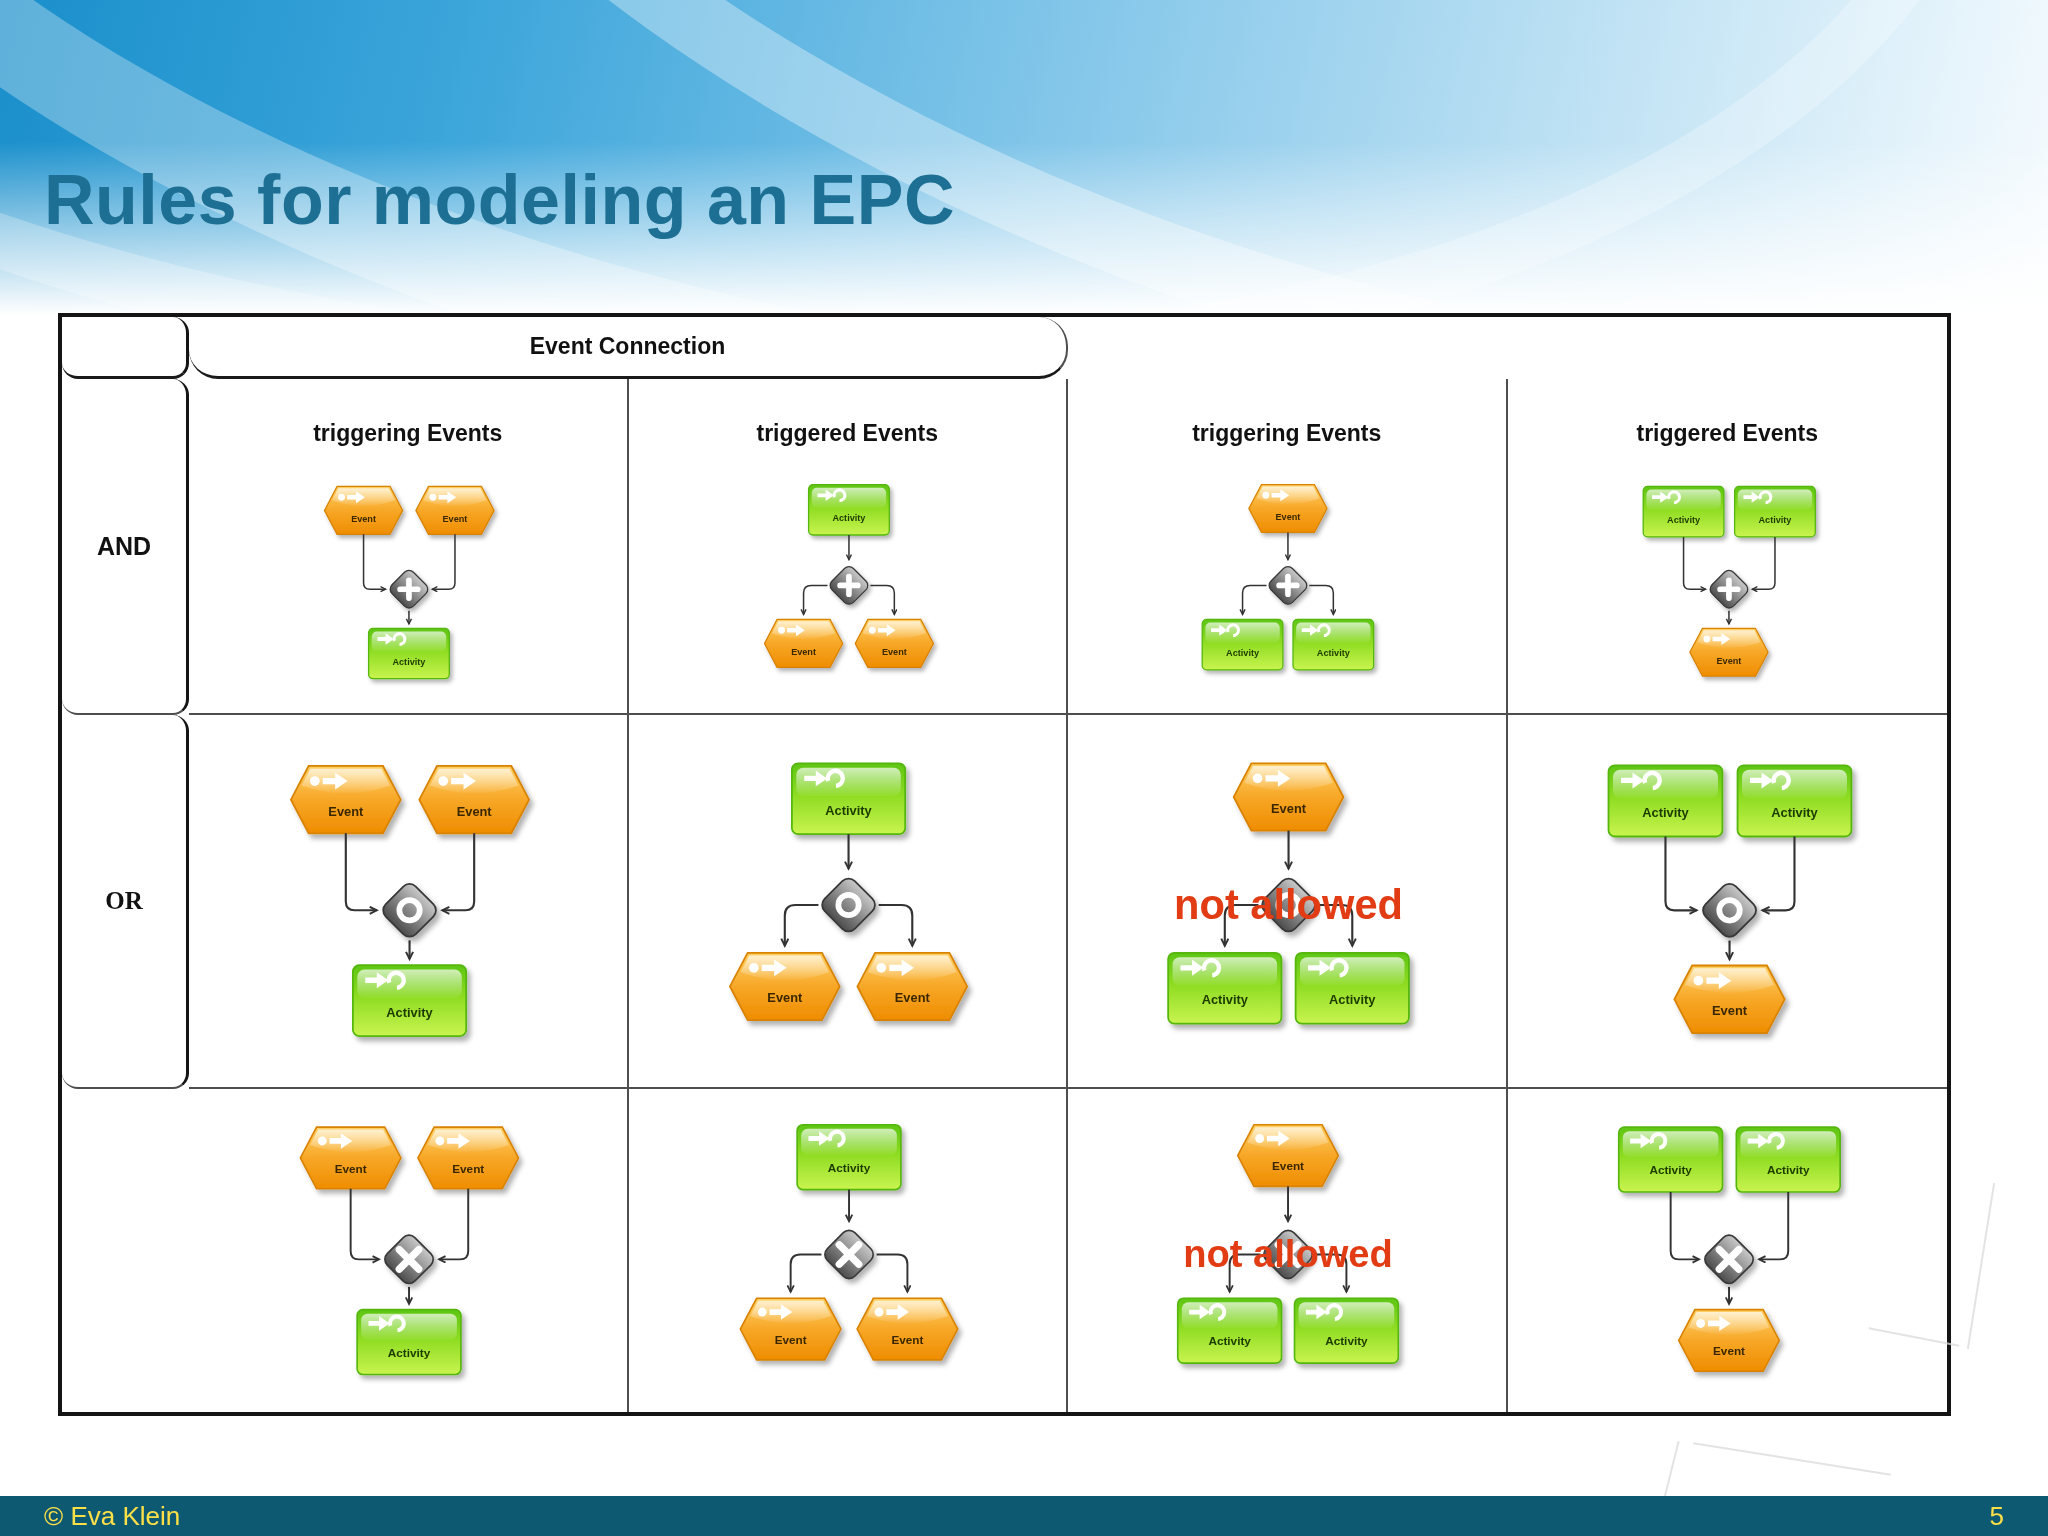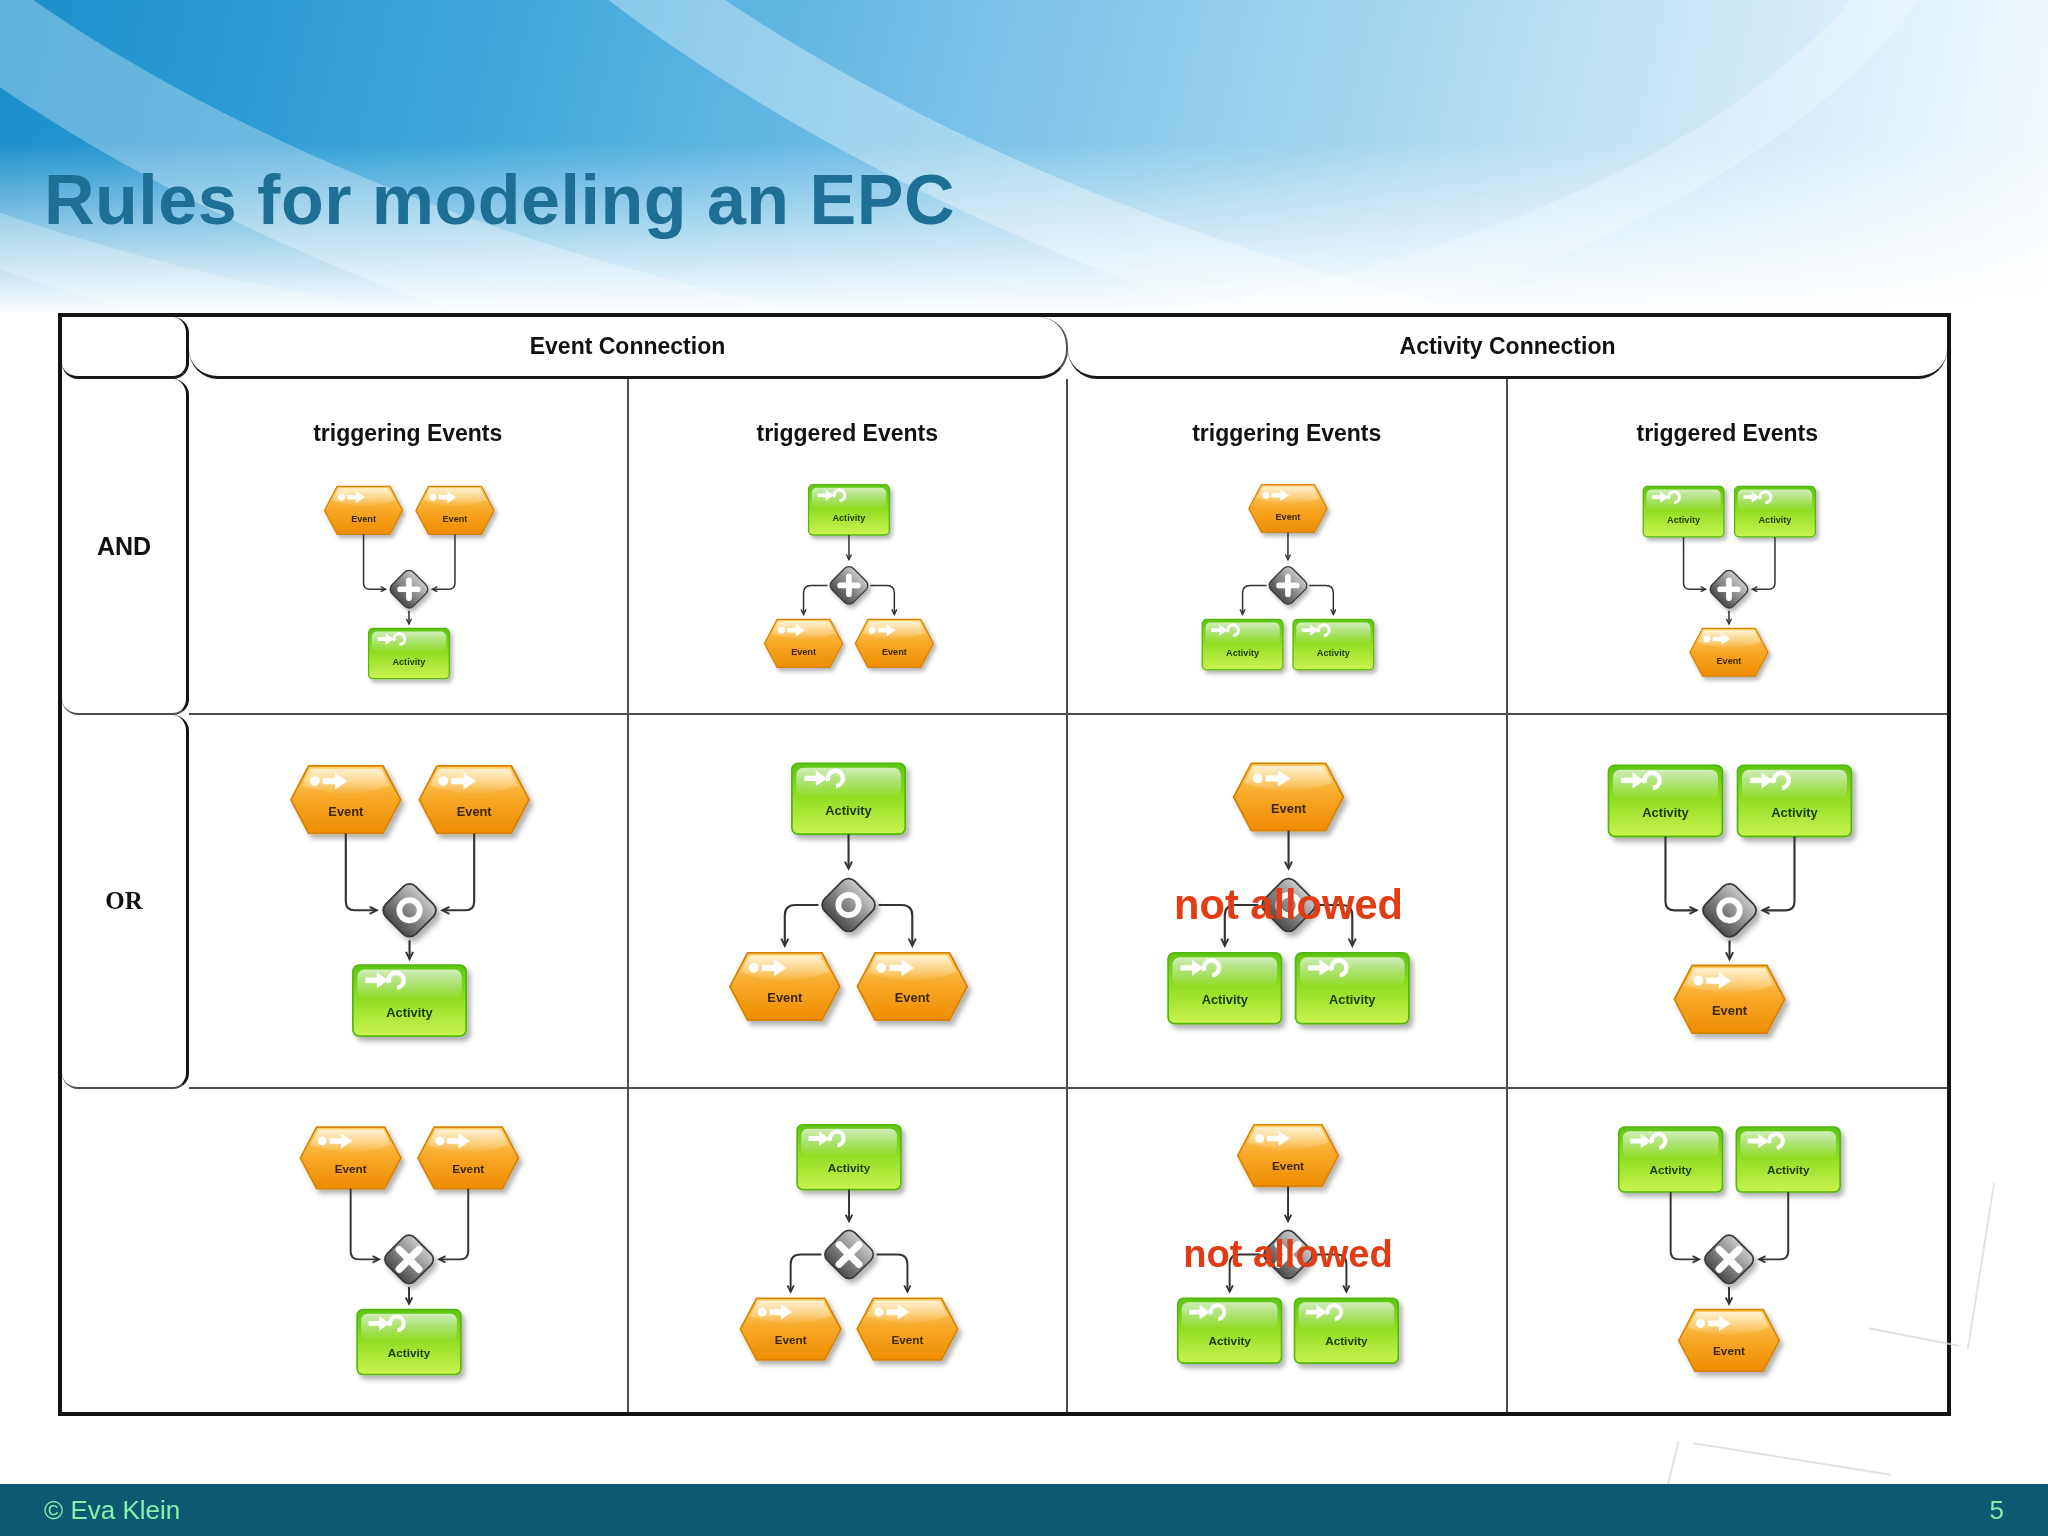--- a/index.html
+++ b/index.html
@@ -32,23 +32,23 @@
   .lastrow{border-bottom:none;}
   .corner{grid-area:1/1/2/2;}
   .g1{grid-area:1/2/2/4;}
   .g2{grid-area:1/4/2/6;}
   .rl-and{grid-area:2/1/4/2;}
   .rl-or{grid-area:4/1/5/2;font-family:Liberation Serif, serif;}
   .rl-xor{grid-area:5/1/6/2;}
   .sh1{grid-area:2/2;} .sh2{grid-area:2/3;} .sh3{grid-area:2/4;} .sh4{grid-area:2/5;}
   .diagram{padding:20px;}
   .diagram svg{height:96%;max-height:318px;width:auto;max-width:98%;}
-  .footer{position:absolute;left:0;bottom:0;width:2048px;height:52px;background:#0d5972;
+  .footer{position:absolute;left:0;bottom:0;width:2048px;height:40px;background:#0d5972;
     display:flex;align-items:center;justify-content:space-between;box-sizing:border-box;
-    padding:8px 44px;color:#86efac;font-size:26px;}
+    padding:8px 44px;color:#fde047;font-size:26px;}
   .mark{position:absolute;background:#dadada;opacity:0.75;}
   .mark1{right:66px;top:1182px;width:2px;height:168px;transform:rotate(9deg);}
   .mark2{right:88px;top:1336px;width:92px;height:2px;transform:rotate(11deg);}
   .mark3{left:1692px;top:1458px;width:200px;height:2px;transform:rotate(9deg);}
   .mark4{left:1668px;top:1440px;width:2px;height:80px;transform:rotate(14deg);}
 </style>
 </head>
 <body>
 
 <div class="banner">
@@ -56,21 +56,20 @@
   <div class="swoosh2"></div>
   <div class="swoosh3"></div>
   <div class="fade"></div>
 </div>
 
 <h1 class="title">Rules for modeling an EPC</h1>
 
 <div class="epc-table">
   <div class="cell corner c1 r1"></div>
   <div class="cell ghead g1 r1">Event Connection</div>
-  <div class="cell ghead g2 r1 lastcol">Activity Connection</div>
 
   <div class="cell rowlab rl-and c1">AND</div>
 
   <div class="cell subhead sh1">triggering Events</div>
   <div class="cell subhead sh2">triggered Events</div>
   <div class="cell subhead sh3">triggering Events</div>
   <div class="cell subhead sh4 lastcol">triggered Events</div>
 
   <div class="cell diagram" style="grid-area:3/2;border-top:none;">
       <svg viewBox="0 0 440 335" preserveAspectRatio="xMidYMid meet">

